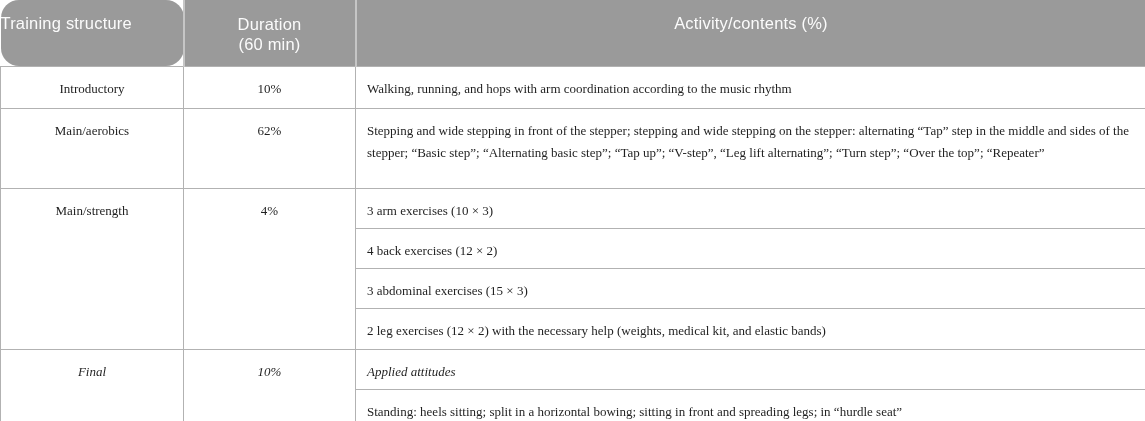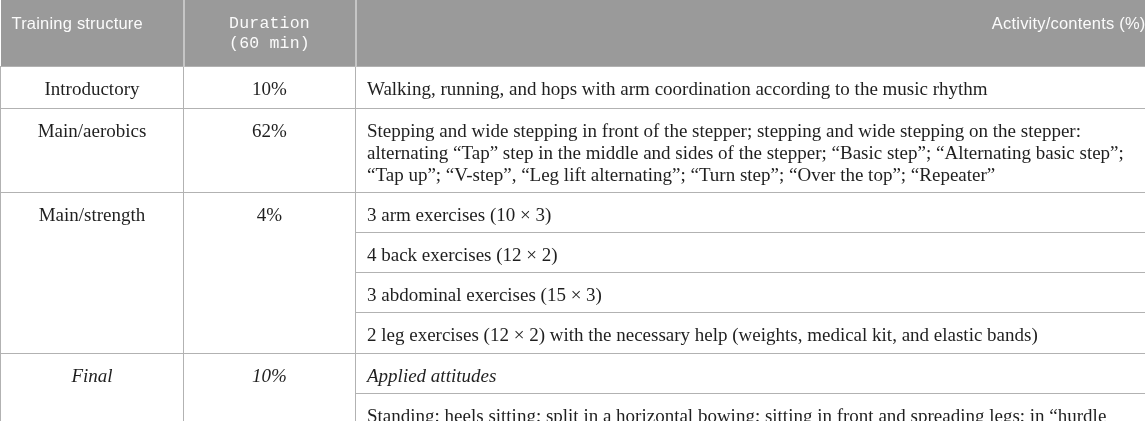--- a/index.html
+++ b/index.html
@@ -27,30 +27,30 @@
     font-family: "Liberation Sans", sans-serif;
     font-weight: 400;
     font-size: 16.5px;
     height: 66px;
     vertical-align: top;
     padding-top: 14px;
     letter-spacing: 0.2px;
     border: none;
   }
   thead th + th { border-left: 2px solid #c6c6c6; }
-  th.h-structure { text-align: left; padding-left: 11px; }
+  th.h-structure { text-align: left; padding-left: 0; border-radius: 18px; }
   th.h-duration  { text-align: center; }
-  th.h-activity  { text-align: right; }
-  th.h-duration .hline { display: block; line-height: 20px; font-family: Liberation Mono, monospace; }
+  th.h-activity  { text-align: center; }
+  th.h-duration .hline { display: block; line-height: 20px; }
 
   
   tbody td {
     border: 1px solid #b2b2b2;
     vertical-align: top;
-    font-size: 19px;
+    font-size: 13px;
     color: #1f1f1f;
     line-height: 22px;
     padding-top: 11px;
     padding-bottom: 6px;
   }
   td.c1, td.c2 { text-align: center; padding-left: 6px; padding-right: 6px; }
   td.c3 { text-align: left; padding-left: 11px; padding-right: 12px; }
 
   tr.r-intro      { height: 42px; }
   tr.r-aerobics   { height: 80px; margin-top: 48px; }

